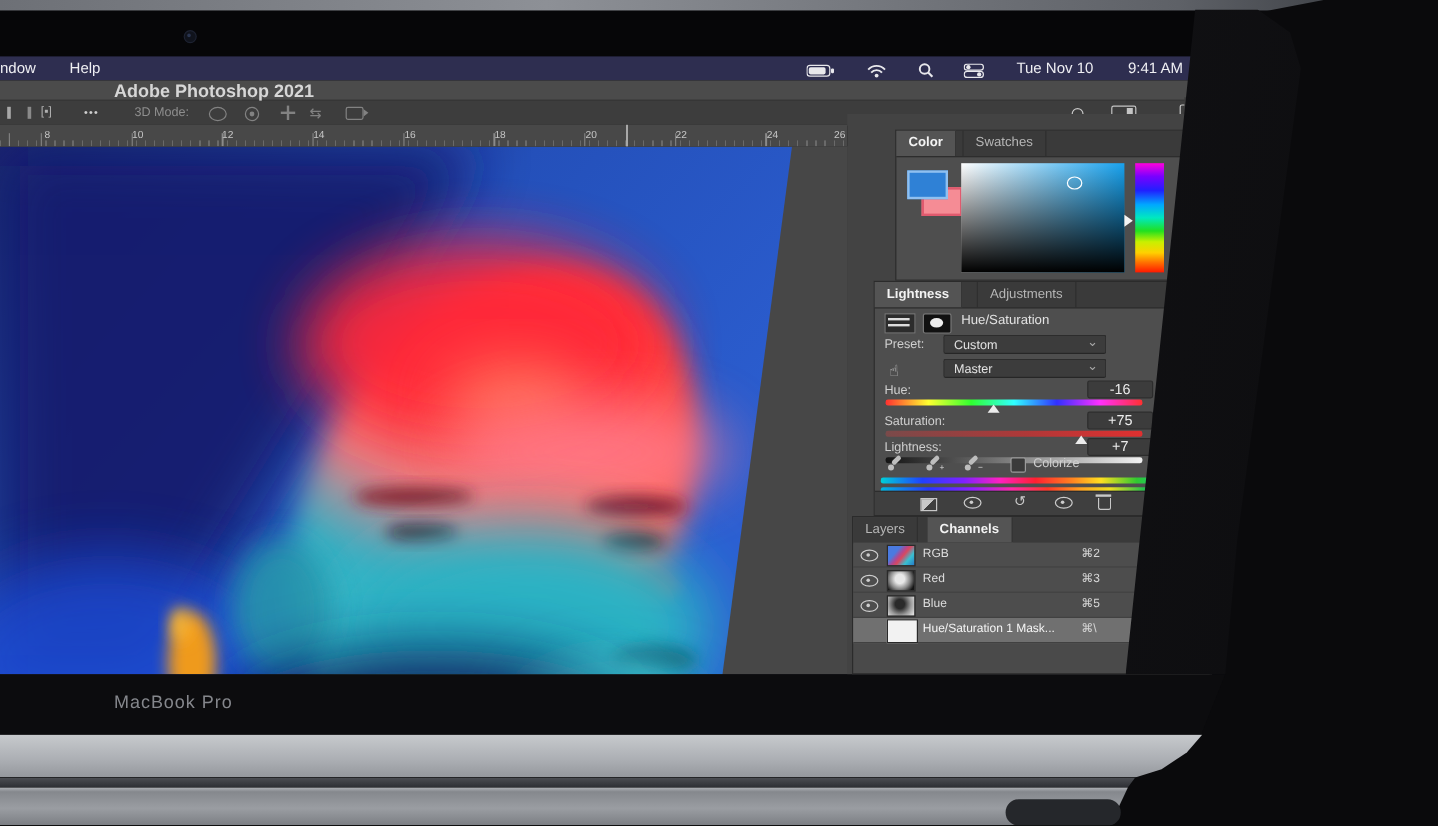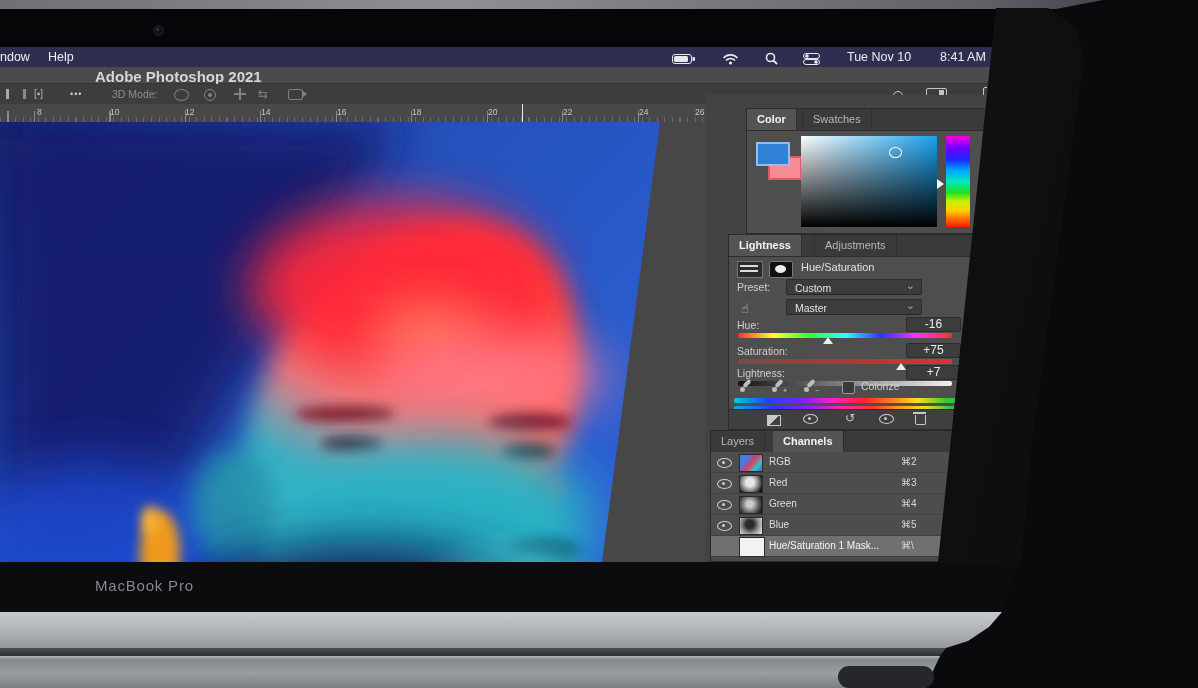--- a/index.html
+++ b/index.html
@@ -193,21 +193,21 @@
 
 <div class="stage">
 
   <div class="abs lid-edge"></div>
 
   <div class="abs screen">
     <div class="abs camera"></div>
 
     <div class="abs menubar">
       <span class="mi" style="left:0;">ndow</span>
-      <span class="mi" style="left:48px;text-align:right;">Help</span>
+      <span class="mi" style="left:58px;text-align:right;">Help</span>
       <span class="status-ic" style="left:672px;">
         <svg width="25" height="12">
             <rect x="0.5" y="1.5" width="19" height="9" rx="2.5" fill="none" stroke="#e8e8ec"></rect>
             <rect x="2" y="3" width="14" height="6" rx="1.5" fill="#e8e8ec"></rect>
             <rect x="20.5" y="4" width="2.5" height="4" rx="1" fill="#e8e8ec"></rect>
           </svg>
       </span>
       <span class="status-ic" style="left:722px;">
         <svg width="17" height="12">
             <path d="M1.5 5 A9.5 9.5 0 0 1 15.5 5" fill="none" stroke="#e8e8ec" stroke-width="1.6"></path>
@@ -223,21 +223,21 @@
       </span>
       <span class="status-ic" style="left:803px;">
         <svg width="18" height="12">
             <rect x="0.5" y="0.5" width="16" height="5" rx="2.5" fill="none" stroke="#e8e8ec"></rect>
             <circle cx="4" cy="3" r="1.8" fill="#e8e8ec"></circle>
             <rect x="0.5" y="6.5" width="16" height="5" rx="2.5" fill="none" stroke="#e8e8ec"></rect>
             <circle cx="13" cy="9" r="1.8" fill="#e8e8ec"></circle>
           </svg>
       </span>
       <span class="mb-date">Tue Nov 10</span>
-      <span class="mb-time">8:41 AM</span>
+      <span class="mb-time">9:41 AM</span>
     </div>
 
     <div class="abs titlebar">
       <span class="pstitle">Adobe Photoshop 2021</span>
     </div>
 
     <div class="abs optionsbar">
       <span class="abs tool-a"></span>
       <span class="ob tool-b">[▪]</span>
       <span class="ob dots" style="left:70px;">•••</span>
@@ -425,26 +425,20 @@
           <span class="chan-sc">⌘2</span>
         </div>
         <div class="chan-row">
           <span class="chan-eye"><span class="eye"></span></span>
           <span class="chan-th th-red"></span>
           <span class="chan-name">Red</span>
           <span class="chan-sc">⌘3</span>
         </div>
         <div class="chan-row">
           <span class="chan-eye"><span class="eye"></span></span>
-          <span class="chan-th th-green"></span>
-          <span class="chan-name">Green</span>
-          <span class="chan-sc">⌘4</span>
-        </div>
-        <div class="chan-row">
-          <span class="chan-eye"><span class="eye"></span></span>
           <span class="chan-th th-blue"></span>
           <span class="chan-name">Blue</span>
           <span class="chan-sc">⌘5</span>
         </div>
         <div class="chan-row selected">
           <span class="chan-th th-mask"></span>
           <span class="chan-name">Hue/Saturation 1 Mask...</span>
           <span class="chan-sc">⌘\</span>
         </div>
       </div>

